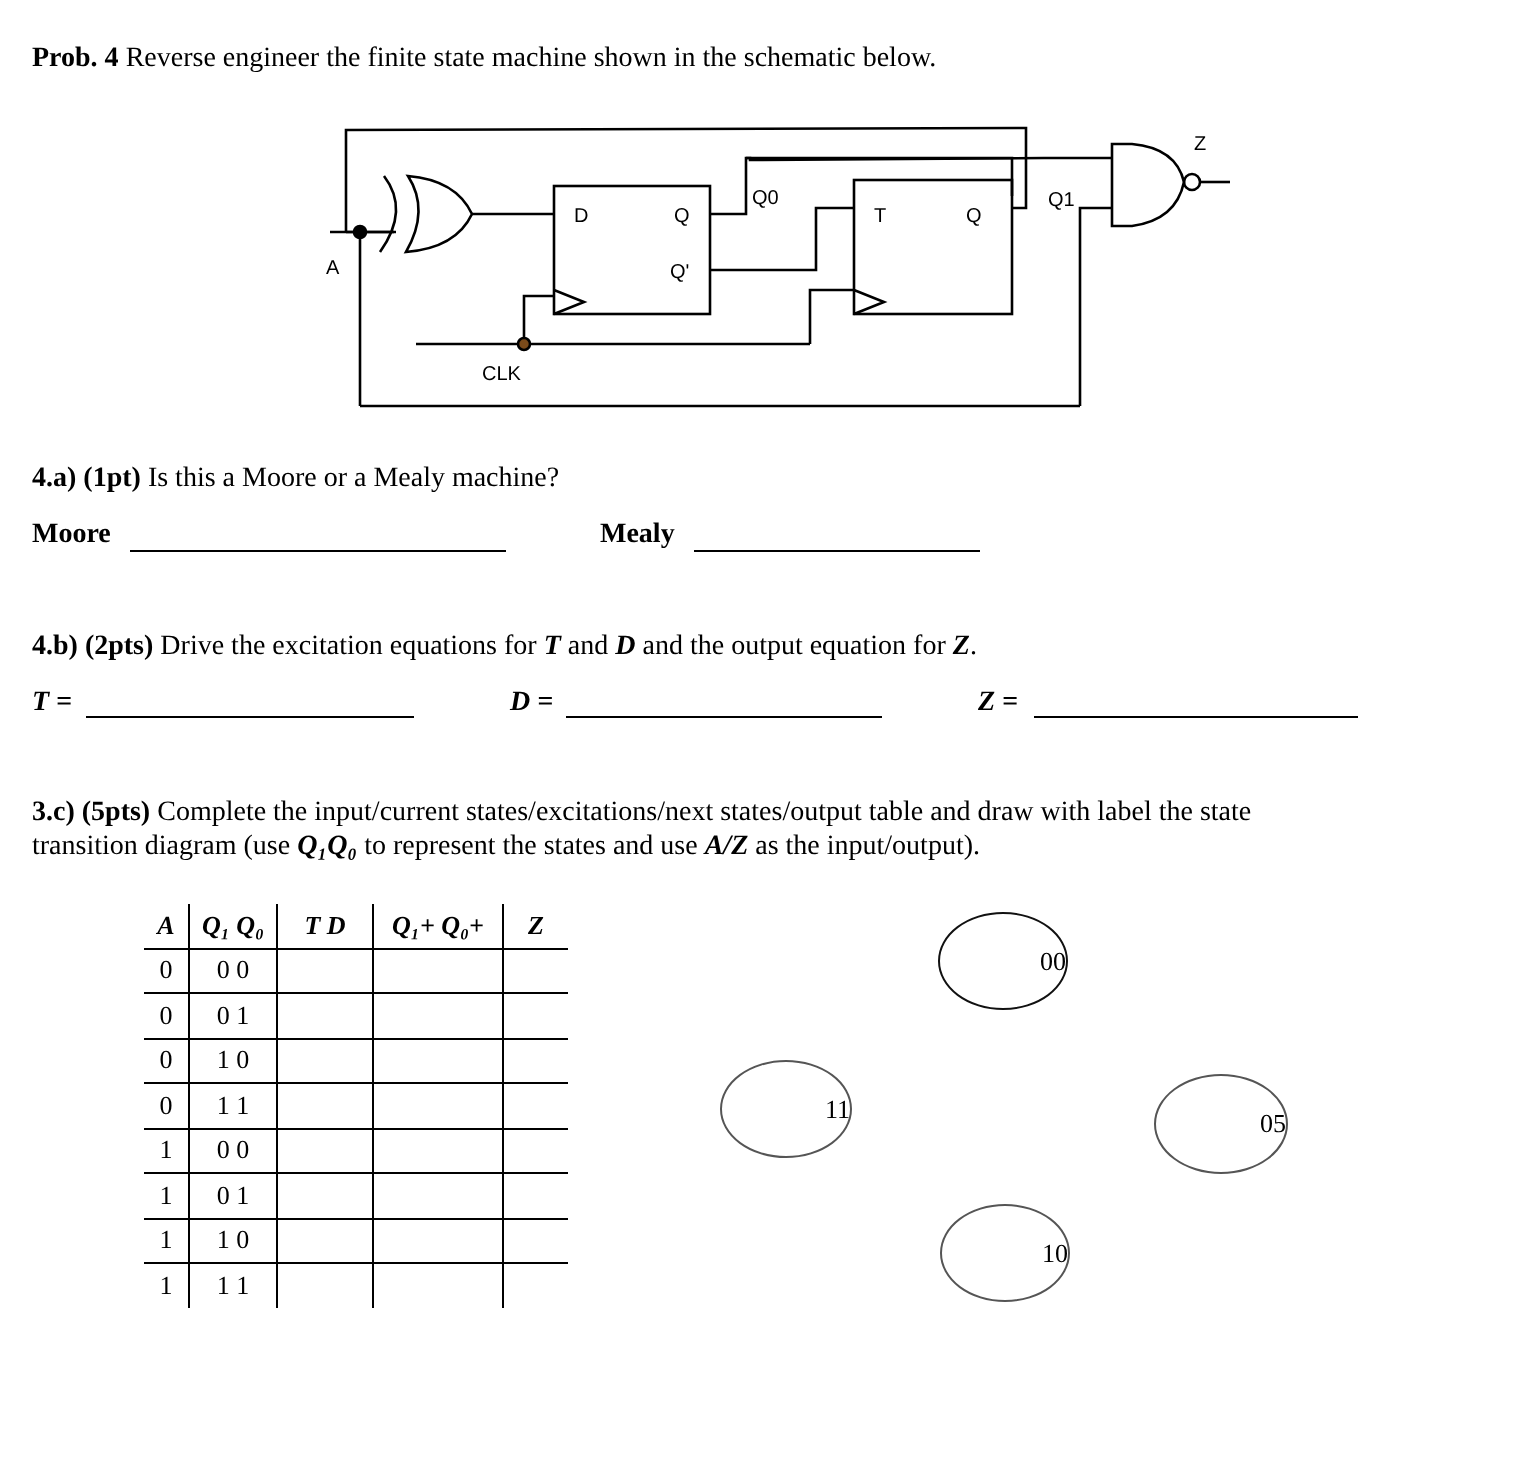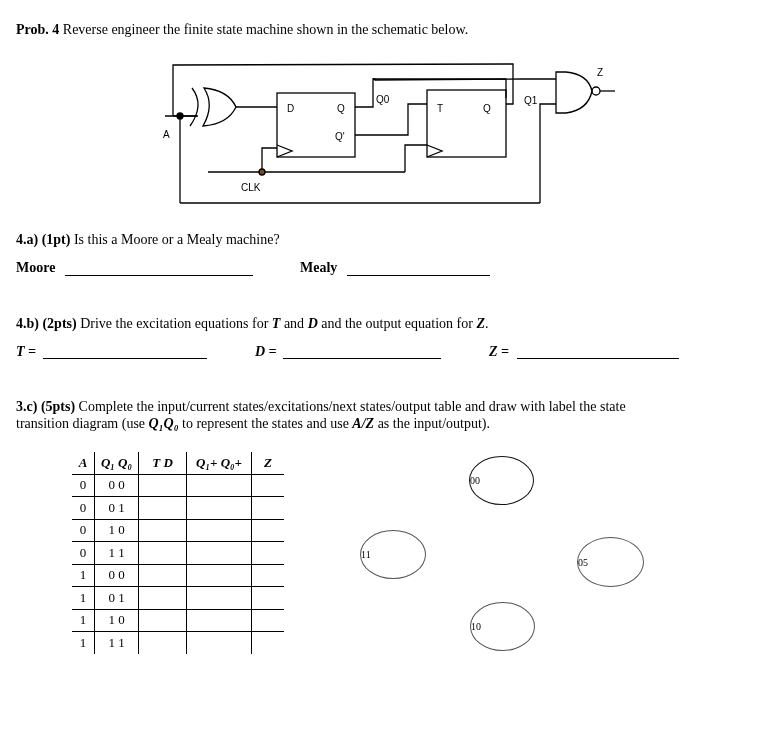--- a/index.html
+++ b/index.html
@@ -13,22 +13,22 @@
              font-family: "Liberation Serif", serif; font-size: 13px; }
   table.tt th, table.tt td { height: 21.5px; padding: 0; text-align: center; }
   table.tt th { font-weight: bold; font-style: italic; font-size: 13px; }
   table.tt td { border-top: 1.5px solid #000; }
   table.tt .c0 { width: 22px; border-right: 1.5px solid #000; }
   table.tt .c1 { width: 43px; border-right: 1.5px solid #000; }
   table.tt .c2 { width: 47px; border-right: 1.5px solid #000; }
   table.tt .c3 { width: 64px; border-right: 1.5px solid #000; }
   table.tt .c4 { width: 32px; }
   .state { position: absolute; border: 1.2px solid #333; border-radius: 50%;
-           display: flex; align-items: center; justify-content: flex-start;
-           font-size: 10px; }
+           display: flex; align-items: center; justify-content: flex-end;
+           font-size: 13px; }
 </style>
 </head>
 <body>
 
 <div class="abs txt" style="left:16px; top:22px;">
   <b>Prob. 4</b>
   <span>Reverse engineer the finite state machine shown in the schematic below.</span>
 </div>
 
 <svg class="abs" style="left:0; top:55px;" width="761" height="160" viewBox="0 55 761 160" fill="none" stroke="#000" stroke-width="1.3">

